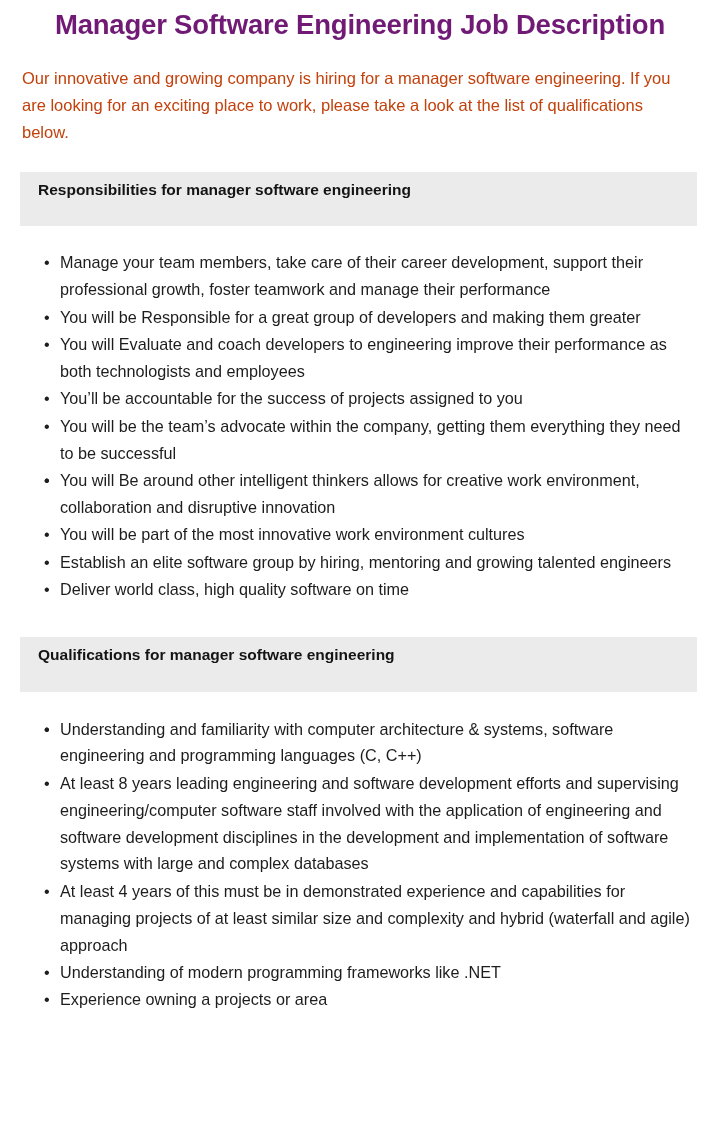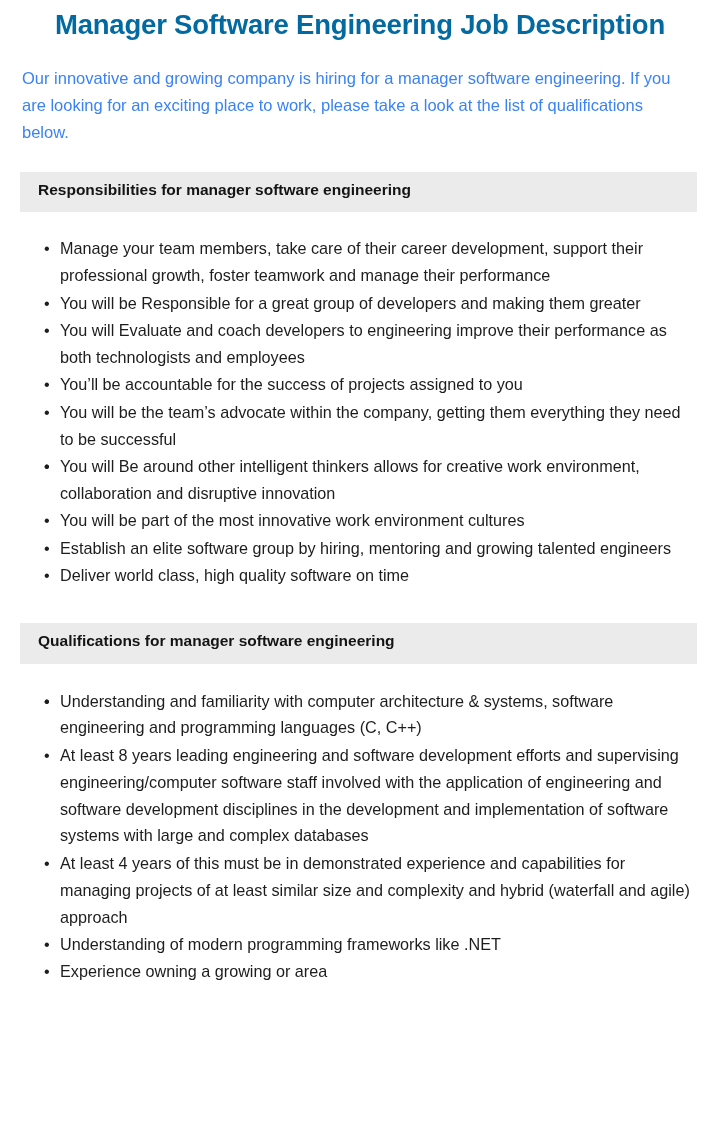--- a/index.html
+++ b/index.html
@@ -22,43 +22,43 @@
     padding: 0;
     background: #ffffff;
   }
 
   
   .doc-title {
     font-size: 27.5px;
     font-weight: 700;
     line-height: 1.26;
     text-align: center;
-    color: #0369a1;
+    color: #701a75;
     margin: 0;
     padding: 8px 48px 0 48px;
     letter-spacing: -0.2px;
   }
 
   
   .intro {
     font-size: 16.5px;
     line-height: 1.66;
-    color: #3b82f6;
+    color: #c2410c;
     margin: 0;
     padding: 22px 28px 0 22px;
     font-weight: 400;
   }
 
   
   .section { margin: 0; }
 
   .section-header {
     background: #ebebeb;
     margin: 0 23px 0 20px;
-    padding: 9px 0 13px 18px;
+    padding: 9px 0 27px 18px;
     font-size: 15.5px;
     font-weight: 700;
     color: #141414;
     line-height: 1.2;
     min-height: 36px;
     display: flex;
     align-items: center;
   }
 
   .section-spacer-top { height: 25px; }
@@ -126,17 +126,17 @@
 
   <div class="section">
     <div class="section-header">Qualifications for manager software engineering</div>
     <div class="section-spacer-bottom"></div>
     <ul class="bullets qualifications-wrap">
         <li><span class="bullet-dot">•</span></li>
         <li><span class="bullet-dot">•</span><span>Understanding and familiarity with computer architecture &amp; systems, software engineering and programming languages (C, C++)</span></li>
         <li><span class="bullet-dot">•</span><span>At least 8 years leading engineering and software development efforts and supervising engineering/computer software staff involved with the application of engineering and software development disciplines in the development and implementation of software systems with large and complex databases</span></li>
         <li><span class="bullet-dot">•</span><span>At least 4 years of this must be in demonstrated experience and capabilities for managing projects of at least similar size and complexity and hybrid (waterfall and agile) approach</span></li>
         <li><span class="bullet-dot">•</span><span>Understanding of modern programming frameworks like .NET</span></li>
-        <li><span class="bullet-dot">•</span><span>Experience owning a growing or area</span></li>
+        <li><span class="bullet-dot">•</span><span>Experience owning a projects or area</span></li>
       </ul>
   </div>
 
 </div>
 
 </body></html>

